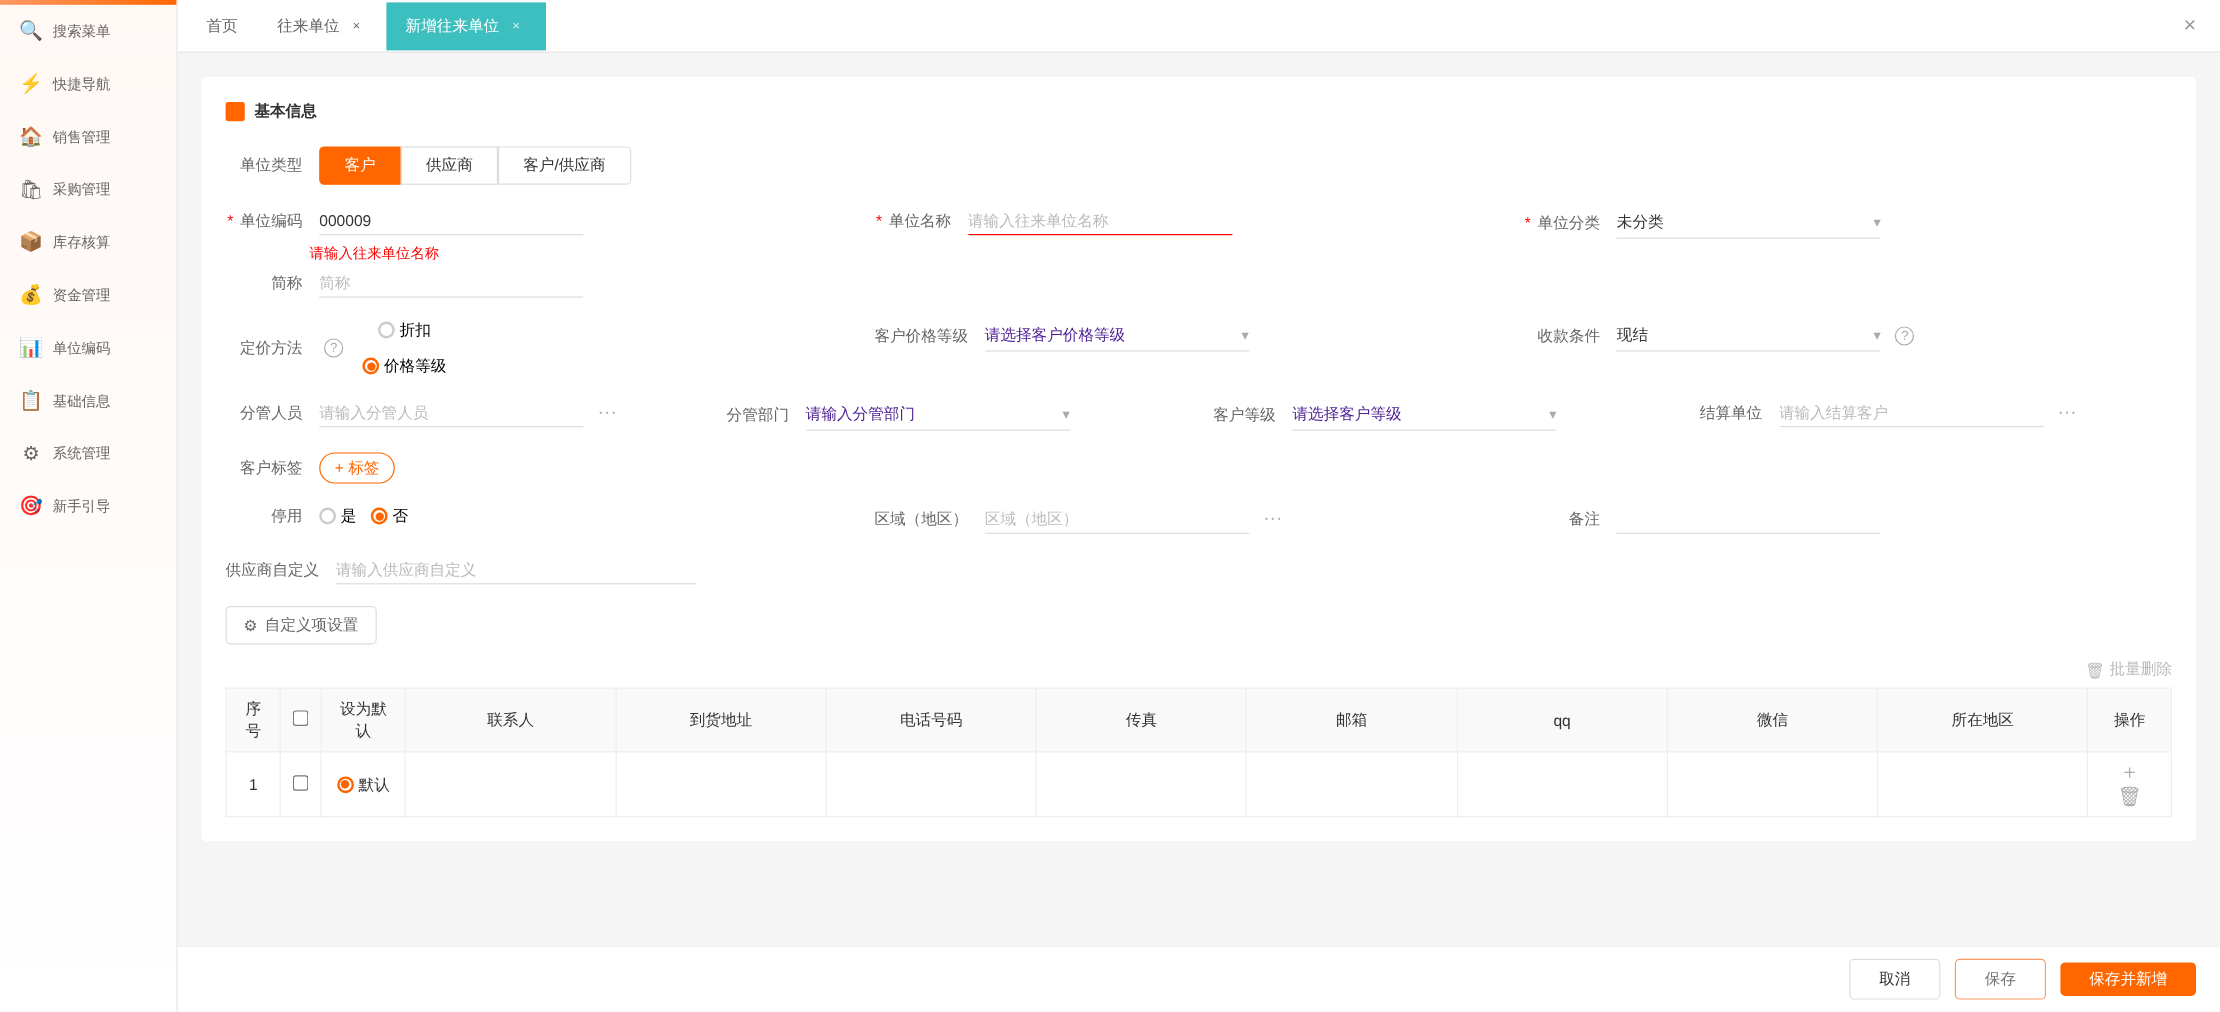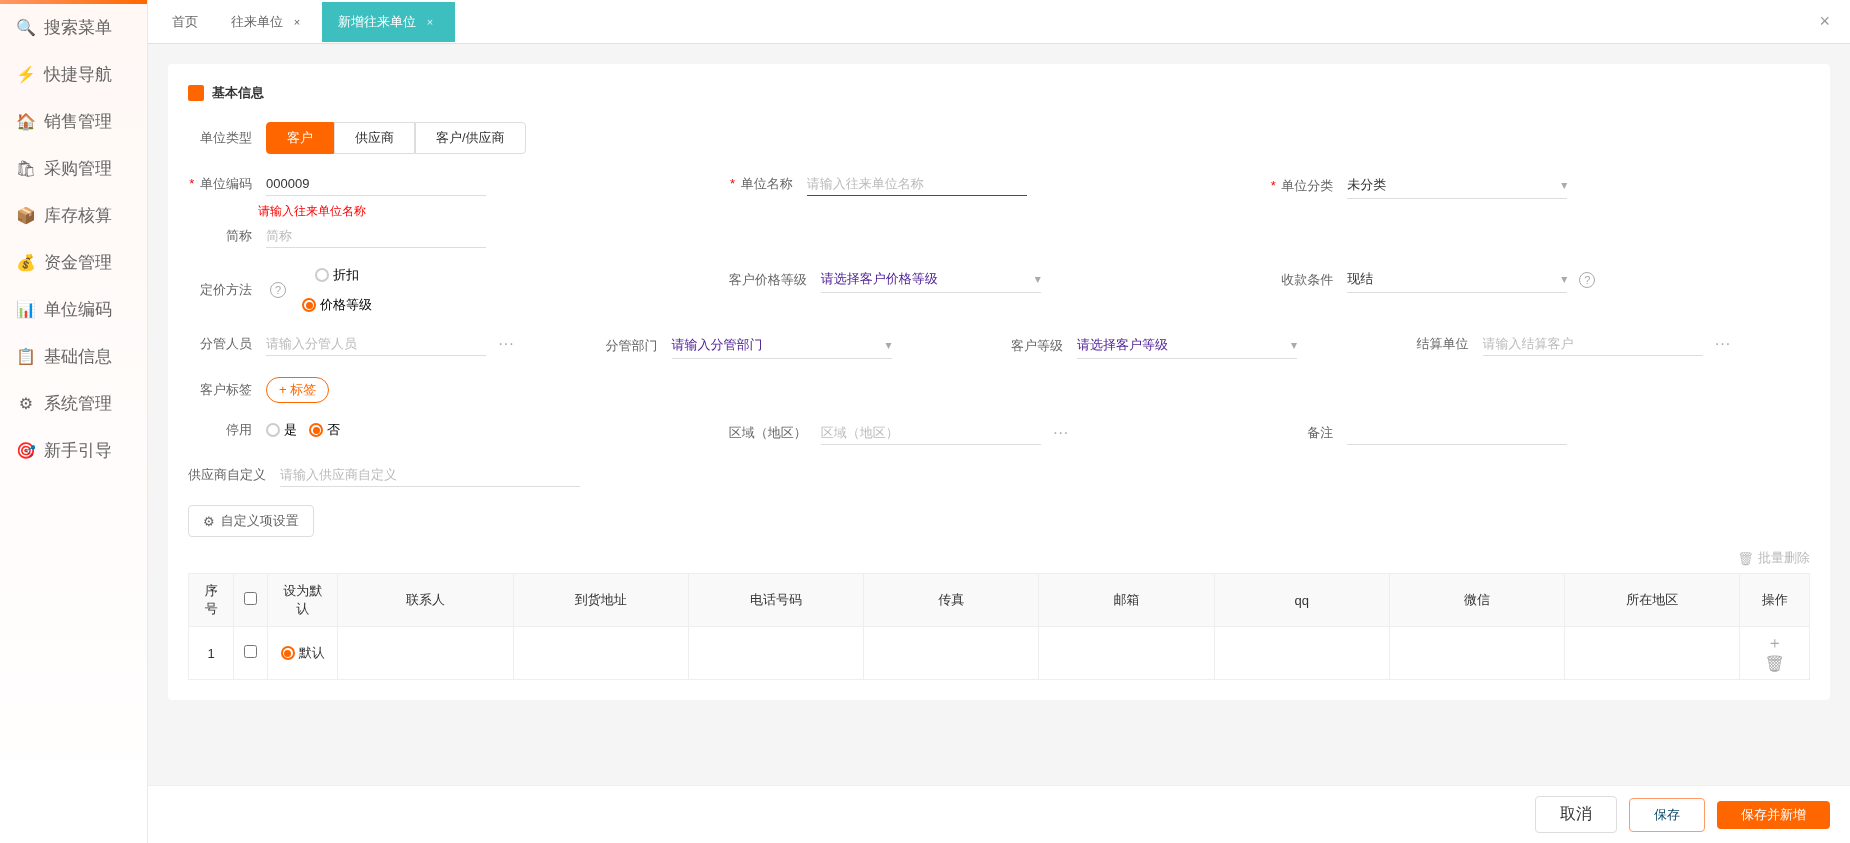--- a/index.html
+++ b/index.html
@@ -22,21 +22,21 @@
     }
     .sidebar-item {
       display: flex;
       align-items: center;
       gap: 8px;
       padding: 12px 16px;
       cursor: pointer;
       color: #666;
     }
     .sidebar-item .icon { width: 20px; height: 20px; display: flex; align-items: center; justify-content: center; font-size: 16px; }
-    .sidebar-item .label { font-size: 17px; }
+    .sidebar-item .label { font-size: 12px; }
 
     
     .main {
       flex: 1;
       display: flex;
       flex-direction: column;
       overflow: hidden;
     }
 
     
@@ -276,27 +276,27 @@
       gap: 12px;
       flex-shrink: 0;
     }
     .btn-cancel {
       padding: 7px 24px;
       border: 1px solid #ddd;
       background: #fff;
       color: #333;
       border-radius: 4px;
       cursor: pointer;
-      font-size: 16px;
+      font-size: 13px;
     }
     .btn-save {
       padding: 7px 24px;
       border: 1px solid #ff9966;
       background: #fff;
-      color: #0c4a6e;
+      color: #737373;
       border-radius: 4px;
       cursor: pointer;
       font-size: 13px;
     }
     .btn-save-new {
       padding: 5px 24px;
       border: none;
       background: #ff6600;
       color: #fff;
       border-radius: 4px;

